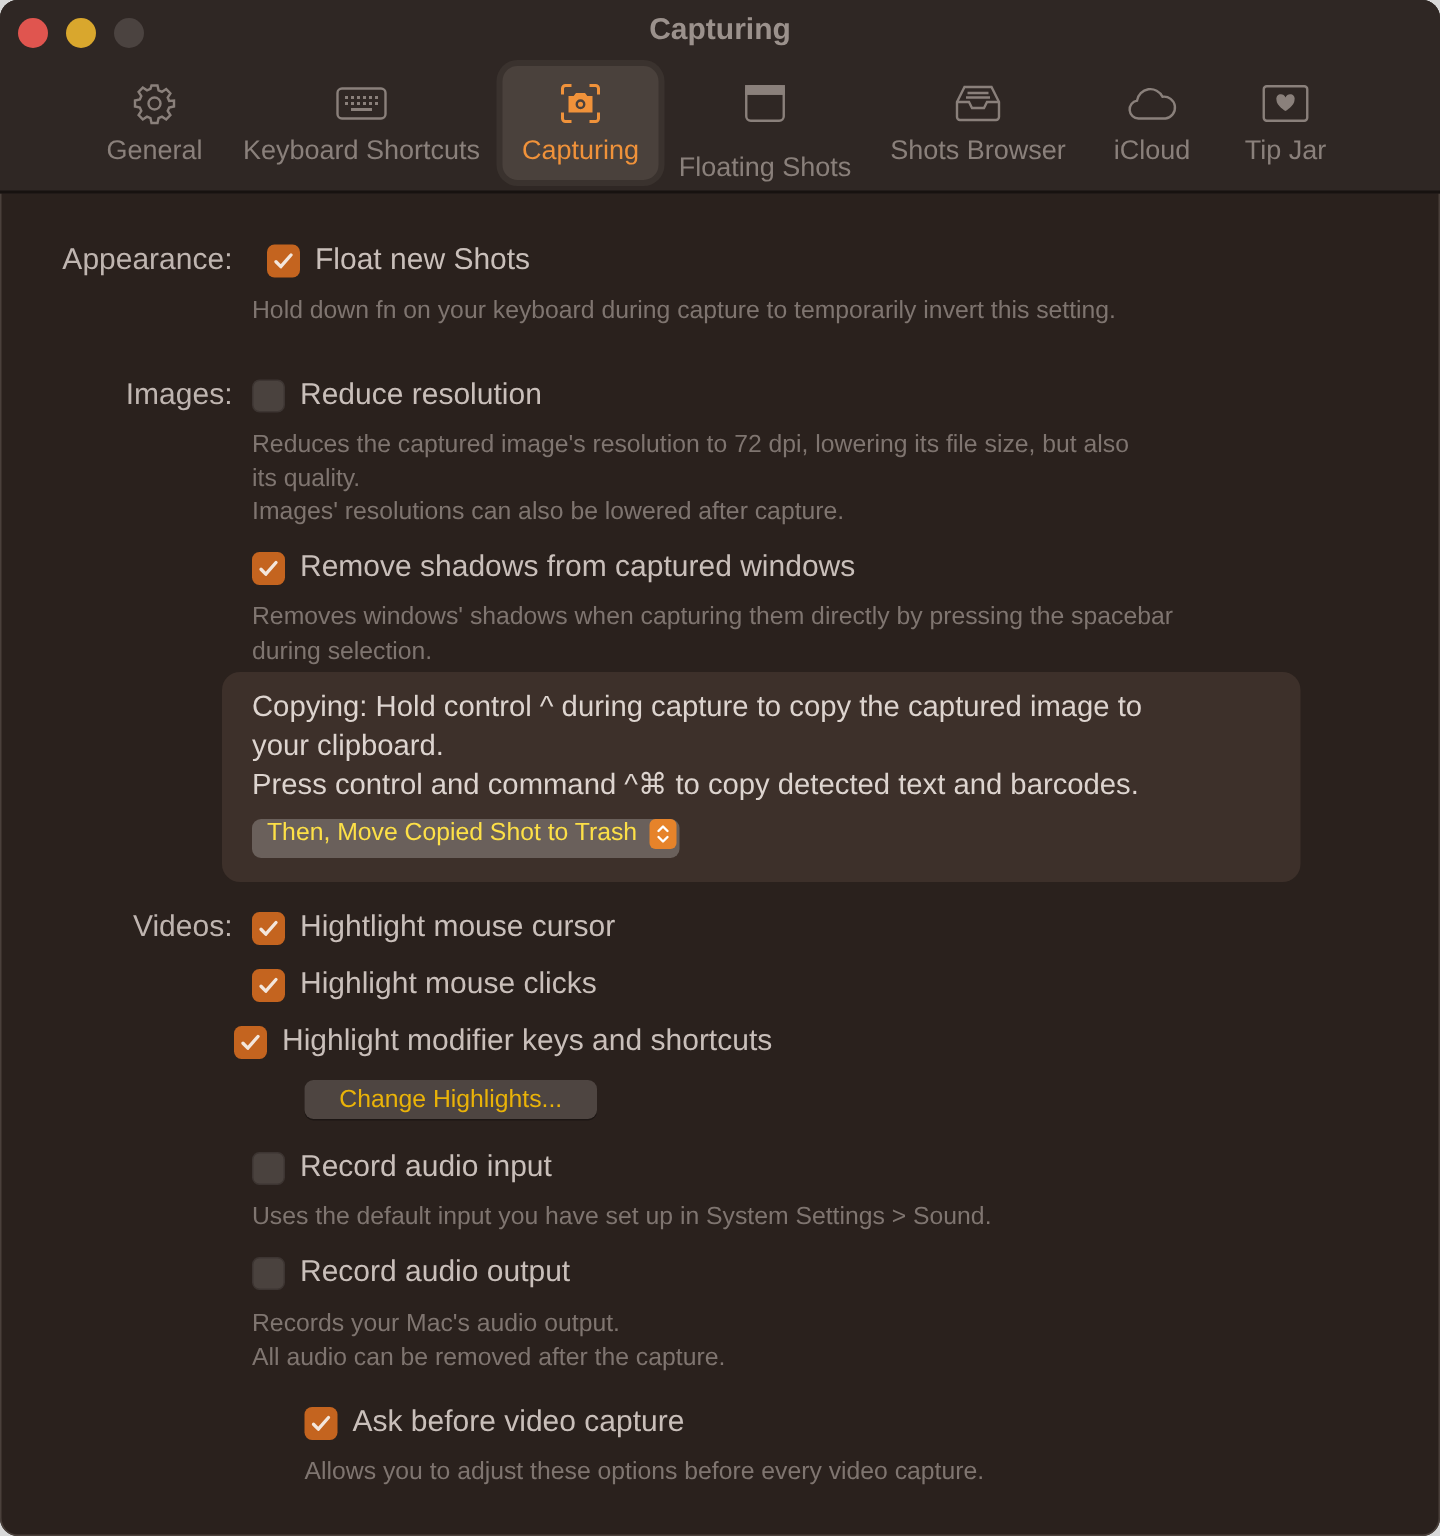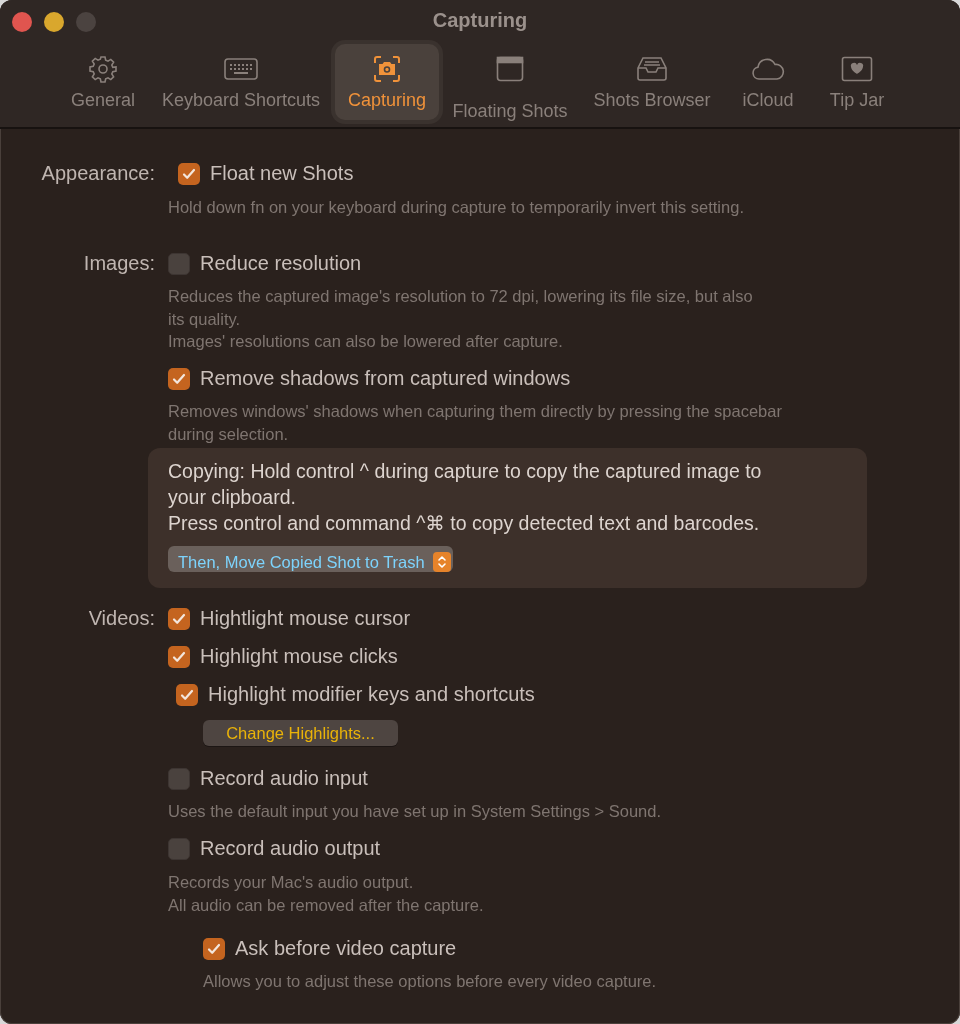--- a/index.html
+++ b/index.html
@@ -41,21 +41,21 @@
   .cb svg { width:16px; height:16px; }
   .opt { color:#c9bfba; font-size:20px; margin-left:10px; white-space:nowrap; }
   .desc { position:absolute; color:#7f7570; font-size:16.5px; line-height:22.5px; }
   .copybox {
     position:absolute; left:148px; top:319px; width:719px; height:140px;
     background:#3d302a; border-radius:12px;
   }
   .copytext { position:absolute; left:20px; top:10px; width:690px; color:#ddd4cf; font-size:19.5px; line-height:26px; }
   .popup {
     position:absolute; left:20px; top:98px; height:26px; background:#6a605b; border-radius:6px;
-    display:flex; align-items:flex-end; padding:0 2px 0 10px; color:#7dd3fc; font-size:16.5px; cursor:pointer;
+    display:flex; align-items:flex-start; padding:0 2px 0 10px; color:#fde047; font-size:16.5px; cursor:pointer;
   }
   .popup .arrows {
     width:18px; height:20px; background:#e6832a; border-radius:4px; margin-left:8px;
     display:flex; align-items:center; justify-content:center;
   }
   .btn {
     position:absolute; height:26px; background:#4e4541; border-radius:6px; color:#eab308; font-size:16.5px;
     display:flex; align-items:center; justify-content:center; cursor:pointer; box-shadow:0 1px 0 #1c1614;
   }
 </style>
@@ -221,21 +221,21 @@
       <span class="opt">Hightlight mouse cursor</span>
     </div>
     <div class="row" style="left:168px;top:516px;">
       <span class="cb on">
           <svg viewBox="0 0 16 16">
             <path d="M3 8.5l3.2 3.3L13 4" fill="none" stroke="#f3e6dc" stroke-width="2.2" stroke-linecap="round" stroke-linejoin="round"></path>
           </svg>
         </span>
       <span class="opt">Highlight mouse clicks</span>
     </div>
-    <div class="row" style="left:176px;top:554px;">
+    <div class="row" style="left:156px;top:554px;">
       <span class="cb on">
           <svg viewBox="0 0 16 16">
             <path d="M3 8.5l3.2 3.3L13 4" fill="none" stroke="#f3e6dc" stroke-width="2.2" stroke-linecap="round" stroke-linejoin="round"></path>
           </svg>
         </span>
       <span class="opt">Highlight modifier keys and shortcuts</span>
     </div>
     <div class="btn" style="left:203px;top:591px;width:195px;">Change Highlights...</div>
 
     <div class="row" style="left:168px;top:638px;">

